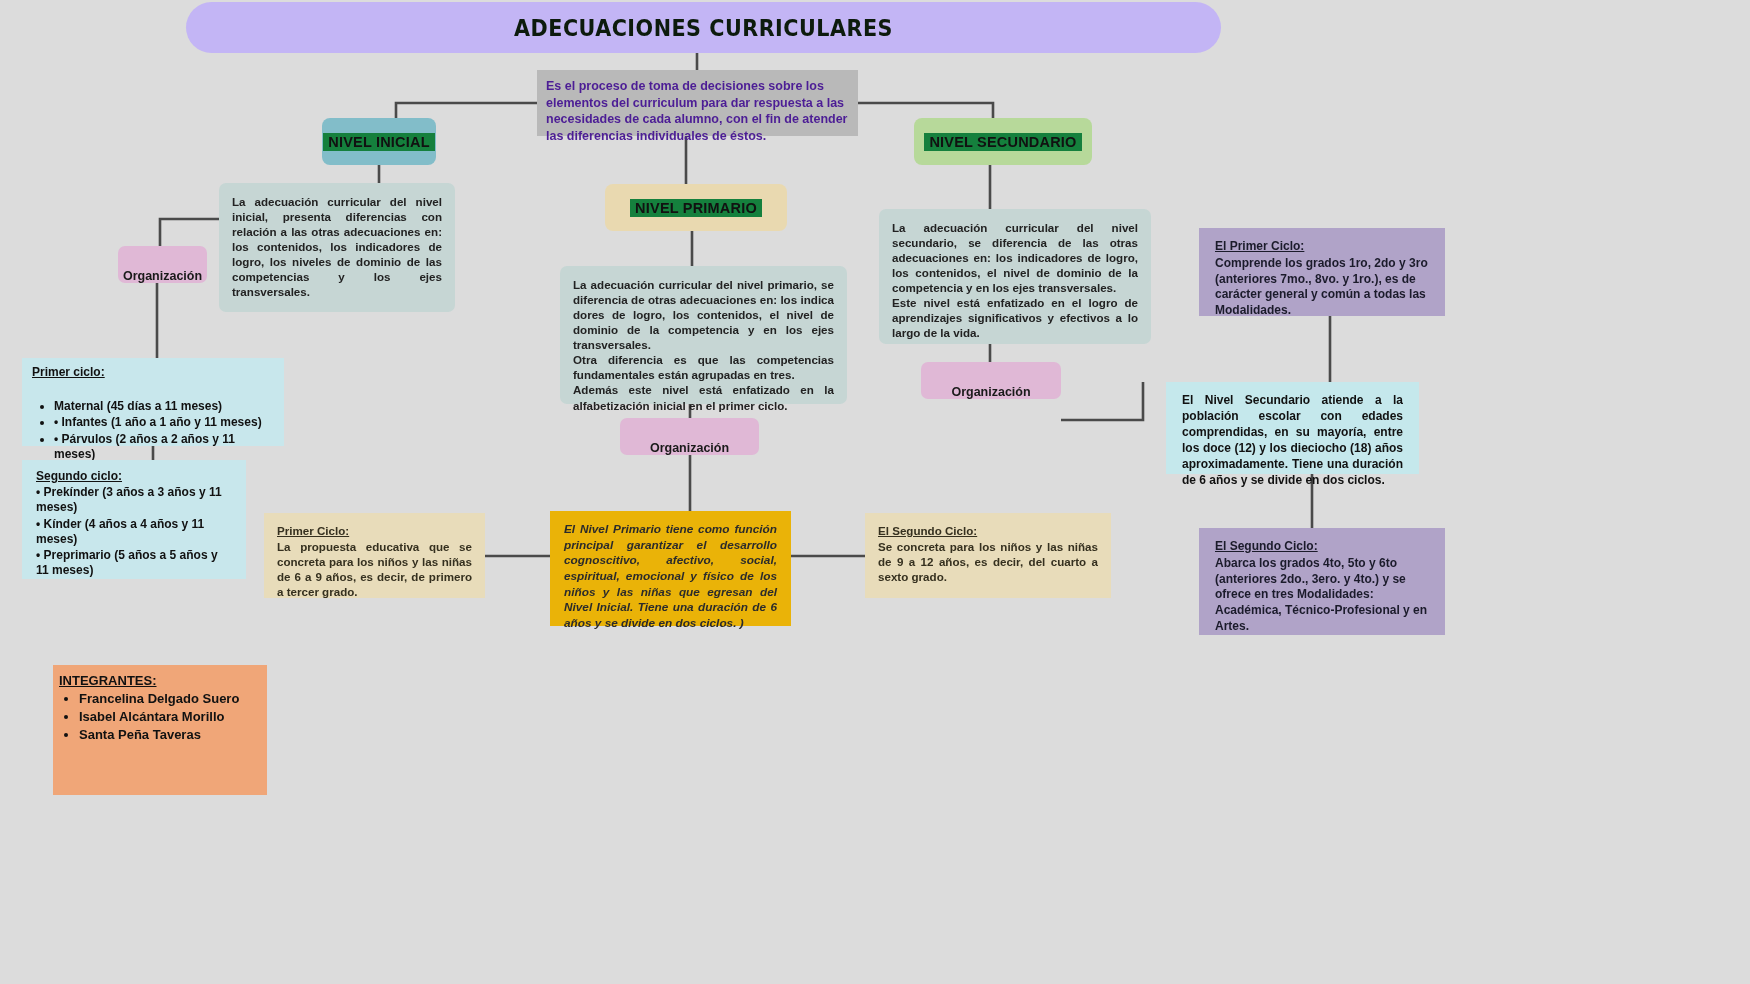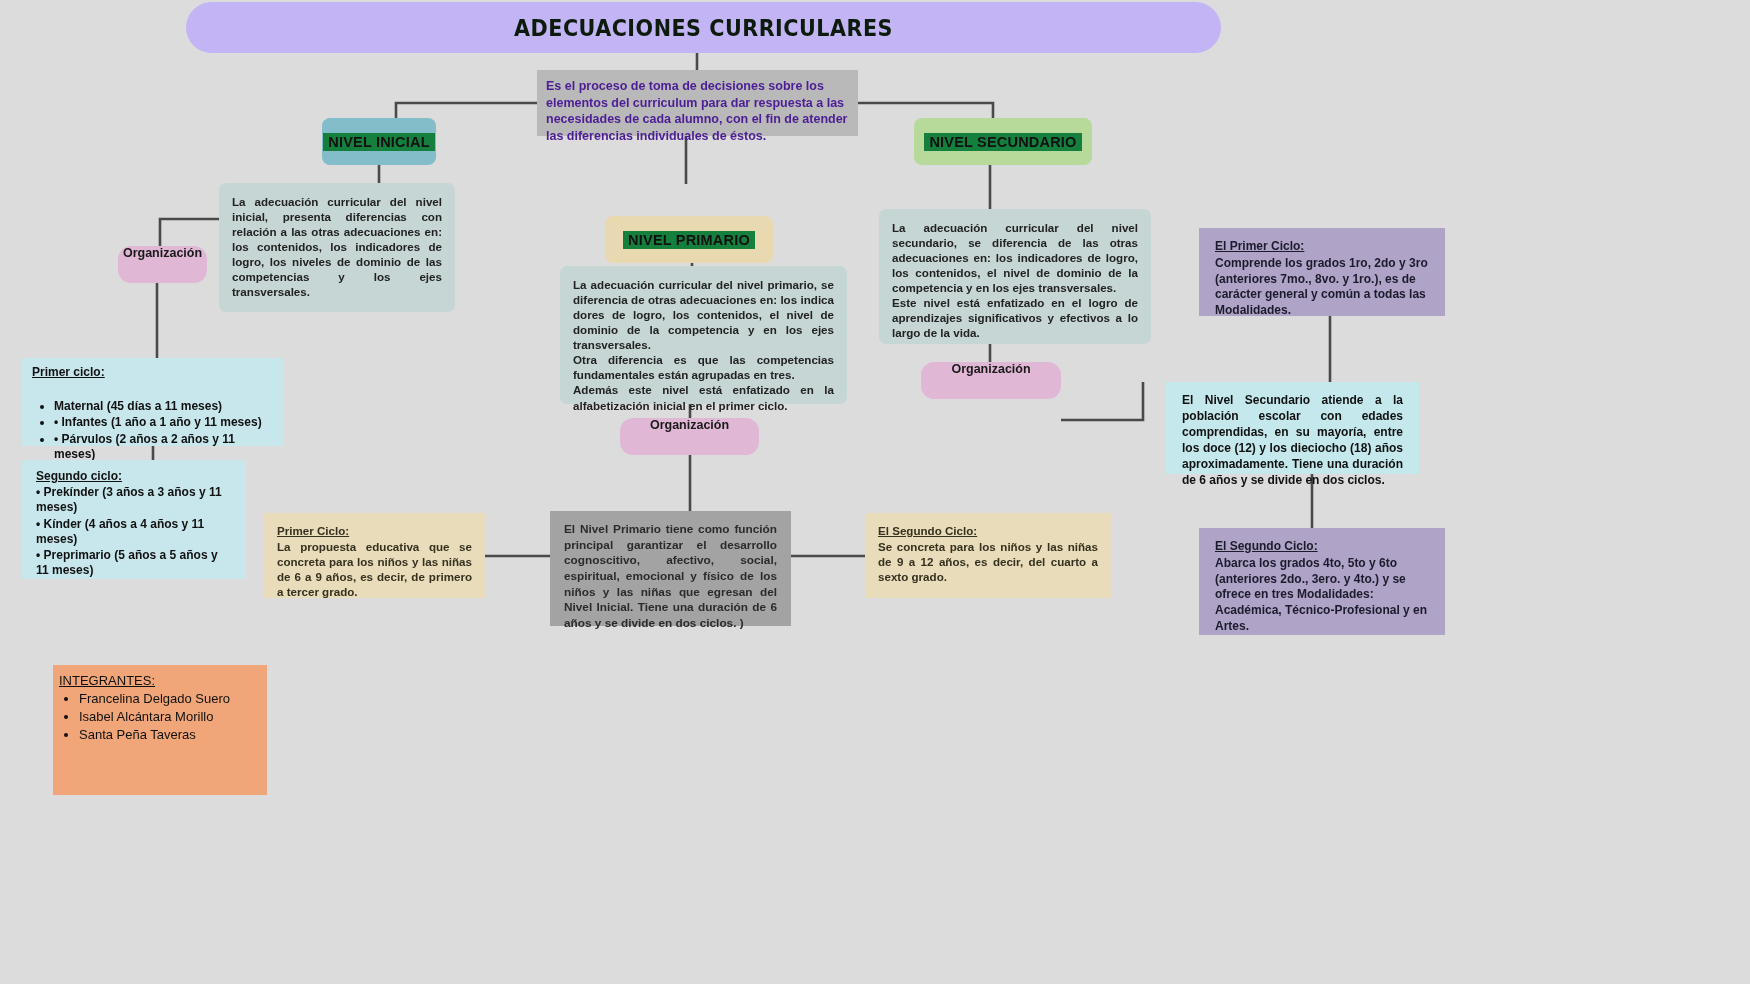--- a/index.html
+++ b/index.html
@@ -36,36 +36,36 @@
 
   
   .level-chip{
     border-radius:8px;display:flex;align-items:center;justify-content:center;
   }
   .level-chip .lbl{
     background:#15803d;padding:1px 5px;font-size:14.5px;font-weight:600;color:#111;
     letter-spacing:.2px;
   }
   #nivel-inicial{left:322px;top:118px;width:114px;height:47px;background:#82bdc9;}
-  #nivel-primario{left:605px;top:184px;width:168px;height:47px;background:#e9d9b0;margin-top:32px;}
+  #nivel-primario{left:605px;top:184px;width:182px;height:47px;background:#e9d9b0;}
   #nivel-secundario{left:914px;top:118px;width:178px;height:47px;background:#b7d99a;}
 
   
   .desc{
     background:#c6d6d4;border-radius:7px;
     color:#222;font-size:11.6px;font-weight:bold;line-height:1.30;
     text-align:justify;padding:11px 13px;
   }
   #inicial-desc{left:219px;top:183px;width:236px;height:129px;}
   #primario-desc{left:560px;top:266px;width:287px;height:138px;}
   #secundario-desc{left:879px;top:209px;width:272px;height:135px;}
 
   
   .org{
-    background:#e0b8d6;border-radius:13px;display:flex;align-items:flex-start;justify-content:center;
+    background:#e0b8d6;border-radius:7px;display:flex;align-items:flex-end;justify-content:center;
     font-size:12.5px;font-weight:bold;color:#1a1a1a;
   }
   #org-inicial{left:118px;top:246px;width:89px;height:37px;}
   #org-primario{left:620px;top:418px;width:139px;height:37px;}
   #org-secundario{left:921px;top:362px;width:140px;height:37px;}
 
   
   .cyc-blue{background:#c8e7ec;color:#111;font-size:12px;font-weight:bold;line-height:1.27;}
   #primer-ciclo-inicial{left:22px;top:358px;width:262px;height:88px;padding:7px 10px;}
   #segundo-ciclo-inicial{left:22px;top:460px;width:224px;height:119px;padding:9px 14px;}
@@ -75,40 +75,40 @@
   .plain-lines div{margin-bottom:1px;}
 
   
   .tan{background:#e8dcba;color:#35301f;font-size:11.6px;font-weight:bold;line-height:1.30;text-align:justify;padding:10px 13px;}
   #primer-ciclo-primario{left:264px;top:513px;width:221px;height:85px;}
   #segundo-ciclo-primario{left:865px;top:513px;width:246px;height:85px;}
 
   
   #funcion-primaria{
     left:550px;top:511px;width:241px;height:115px;
-    background:#a3a3a3;color:#2b2b2b;font-size:11.8px;font-weight:bold;
-    line-height:1.33;text-align:justify;padding:11px 14px;
+    background:#eab308;color:#2b2b2b;font-size:11.8px;font-weight:bold;
+    line-height:1.33;text-align:justify;padding:11px 14px;font-style:italic;
   }
 
   
   .purple{background:#b0a3c8;color:#1b1b2b;font-size:12px;font-weight:bold;line-height:1.32;padding:11px 16px;}
   #primer-ciclo-sec{left:1199px;top:228px;width:246px;height:88px;}
   #segundo-ciclo-sec{left:1199px;top:528px;width:246px;height:107px;}
 
   
   #poblacion-sec{
     left:1166px;top:382px;width:253px;height:92px;
     background:#c5e8ec;color:#111;font-size:12px;font-weight:bold;
     line-height:1.33;text-align:justify;padding:11px 16px;
   }
 
   
   #integrantes{
     left:53px;top:665px;width:214px;height:130px;
-    background:#f0a678;color:#111;font-size:13px;font-weight:normal;padding:8px 0 0 0;
+    background:#f0a678;color:#111;font-size:13px;font-weight:bold;padding:8px 0 0 0;
   }
   #integrantes .hdr-u{margin-left:6px;font-size:13px;}
   #integrantes ul{margin:3px 0 0 0;padding-left:26px;}
   #integrantes li{margin-bottom:3px;}
 </style>
 </head>
 <body>
 
 <div class="canvas">
 

